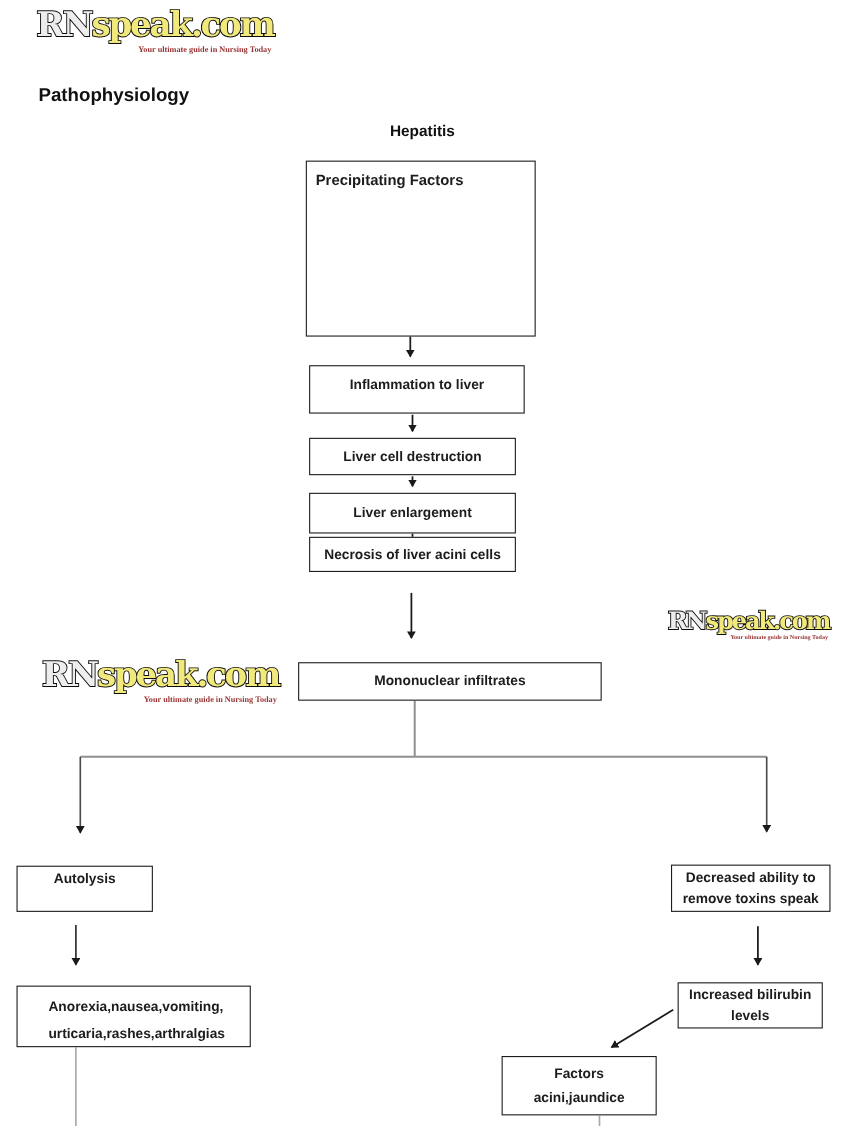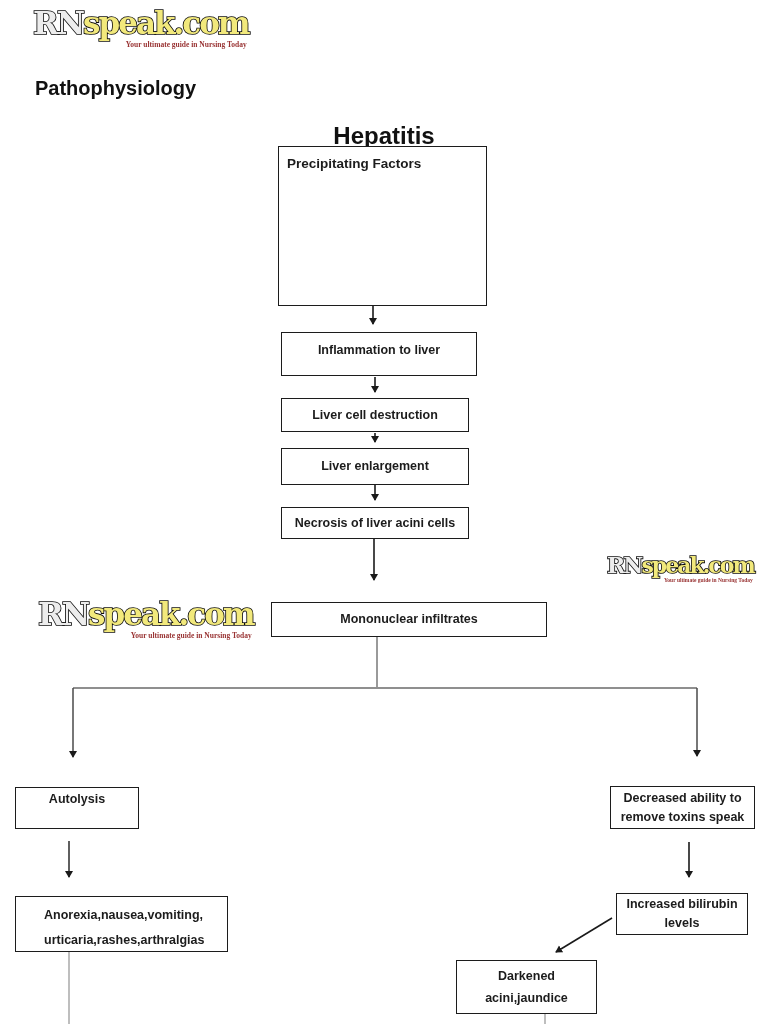--- a/index.html
+++ b/index.html
@@ -132,45 +132,45 @@
   <div class="logo logo-midright">
     <div class="logo-text"><span class="logo-rn">RN</span><span class="logo-speak">speak.com</span></div>
     <div class="logo-tagline">Your ultimate guide in Nursing Today</div>
   </div>
 
   <div class="logo logo-midleft">
     <div class="logo-text"><span class="logo-rn">RN</span><span class="logo-speak">speak.com</span></div>
     <div class="logo-tagline">Your ultimate guide in Nursing Today</div>
   </div>
 
-  <div class="heading" style="left:35px; top:77px; font-size:20px;">Pathophysiology</div>
-  <div class="heading" style="left:284px; top:122px; width:200px; text-align:center; font-size:24px;">Hepatitis</div>
+  <div class="heading" style="left:35px; top:77px; font-size:17px;">Pathophysiology</div>
+  <div class="heading" style="left:284px; top:111px; width:200px; text-align:center; font-size:14px;">Hepatitis</div>
 
   <div class="node precip" style="left:278px; top:146px; width:209px; height:160px;text-align:center;">
     <div class="precip-title">Precipitating Factors</div>
   </div>
 
   <div class="node align-top" style="left:281px; top:332px; width:196px; height:44px; padding-top:8px;">Inflammation to liver</div>
   <div class="node" style="left:281px; top:398px; width:188px; height:34px;">Liver cell destruction</div>
   <div class="node" style="left:281px; top:448px; width:188px; height:37px;">Liver enlargement</div>
-  <div class="node" style="left:281px; top:507px; width:188px; height:32px;">Necrosis of liver acini cells</div>
+  <div class="node" style="left:281px; top:488px; width:188px; height:32px;">Necrosis of liver acini cells</div>
   <div class="node" style="left:271px; top:602px; width:276px; height:35px;">Mononuclear infiltrates</div>
 
   <div class="node align-top" style="left:15px; top:787px; width:124px; height:42px; padding-top:2px;">Autolysis</div>
   <div class="node two-line align-top" style="left:15px; top:896px; width:213px; height:56px; padding:6px 0 0 28px; align-items:flex-start; text-align:left; line-height:25px; font-size:12.5px;">
     <span>Anorexia,nausea,vomiting,</span>
     <span>urticaria,rashes,arthralgias</span>
   </div>
 
   <div class="node two-line" style="left:610px; top:786px; width:145px; height:43px;">
     <span>Decreased ability to</span>
     <span>remove toxins speak</span>
   </div>
   <div class="node two-line" style="left:616px; top:893px; width:132px; height:42px;">
     <span>Increased bilirubin</span>
     <span>levels</span>
   </div>
   <div class="node two-line" style="left:456px; top:960px; width:141px; height:54px; line-height:22px;">
-    <span>Darkened</span>
+    <span>Factors</span>
     <span>acini,jaundice</span>
   </div>
 
 </div>
 
 </body></html>

